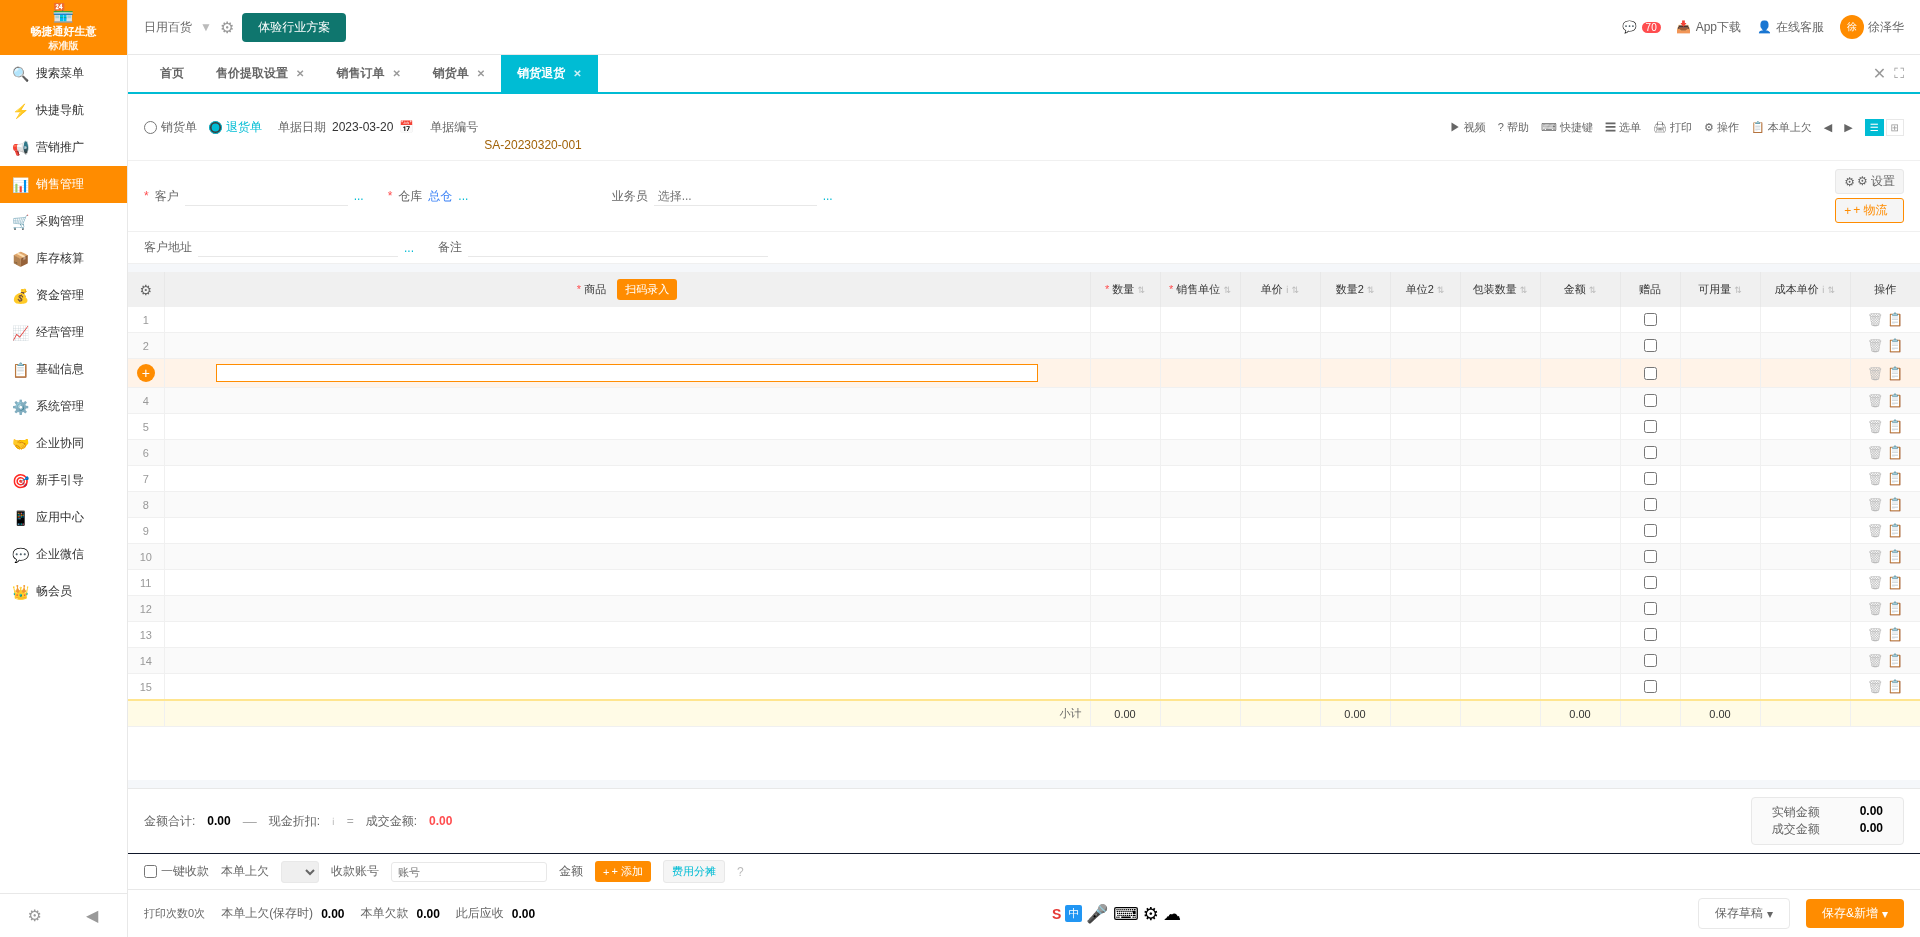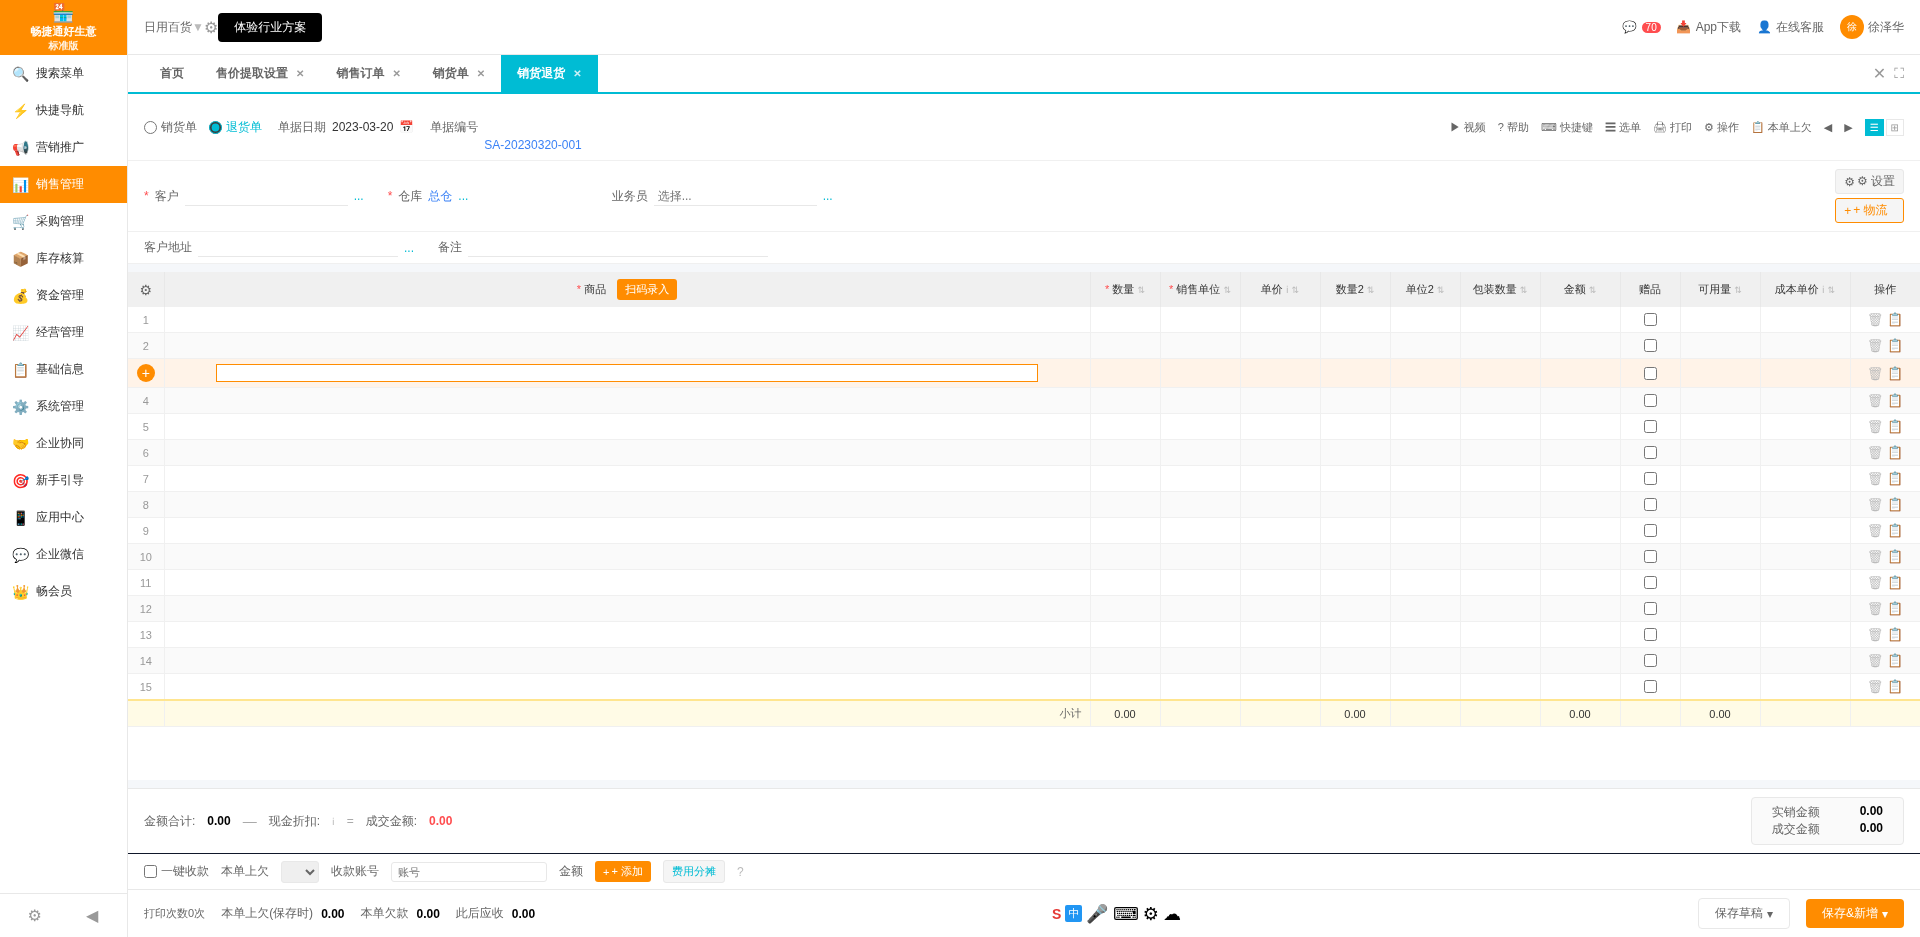--- a/index.html
+++ b/index.html
@@ -14,23 +14,23 @@
     .sidebar-item.active { background: #ff8c00; color: white; }
     .sidebar-item .icon { font-size: 14px; width: 18px; text-align: center; }
     .sidebar-bottom { padding: 8px; display: flex; gap: 4px; border-top: 1px solid #e8e8e8; }
     .sidebar-bottom-btn { flex: 1; text-align: center; padding: 4px; cursor: pointer; color: #999; font-size: 16px; }
 
     
     .main { flex: 1; display: flex; flex-direction: column; overflow: hidden; }
     
     
     .topbar { background: #fff; height: 55px; display: flex; align-items: center; padding: 0 16px; border-bottom: 1px solid #e8e8e8; gap: 8px; }
-    .topbar-left { display: flex; align-items: center; gap: 0; flex: 1; }
+    .topbar-left { display: flex; align-items: center; gap: 8px; flex: 1; }
     .topbar-nav { color: #666; font-size: 12px; cursor: pointer; }
-    .topbar-btn { background: #000000; color: white; border: none; padding: 6px 16px; border-radius: 4px; cursor: pointer; font-size: 12px; }
+    .topbar-btn { background: #0f766e; color: white; border: none; padding: 6px 16px; border-radius: 4px; cursor: pointer; font-size: 12px; }
     .topbar-right { display: flex; align-items: center; gap: 16px; color: #666; font-size: 12px; }
     .topbar-icon-group { display: flex; align-items: center; gap: 4px; cursor: pointer; }
     .gear-icon { color: #999; cursor: pointer; font-size: 16px; }
 
     
     .tabbar { background: #fff; border-bottom: 2px solid #00bcd4; display: flex; align-items: stretch; padding: 0 16px; }
     .tab { padding: 10px 16px; font-size: 12px; cursor: pointer; color: #666; display: flex; align-items: center; gap: 4px; border-bottom: 2px solid transparent; margin-bottom: -2px; font-weight: bold; }
     .tab.active { color: #fff; background: #00bcd4; border-bottom: 2px solid #00bcd4; }
     .tab .close { font-size: 10px; color: #999; margin-left: 4px; }
     .tab.active .close { color: rgba(255,255,255,0.8); }
@@ -235,21 +235,21 @@
           <span>退货单</span>
         </label>
       </div>
       <div class="form-field">
         <label class="cf-label">单据日期</label>
         <span style="color:#333;cursor:pointer;">2023-03-20</span>
         <span style="color:#bbb;cursor:pointer;">📅</span>
       </div>
       <div class="form-field">
         <label class="cf-label">单据编号</label>
-        <span style="color:#3b82f6;margin-top:36px;">SA-20230320-001</span>
+        <span style="color:#a16207;margin-top:36px;">SA-20230320-001</span>
       </div>
       <div style="margin-left:auto;display:flex;align-items:center;gap:12px;font-size:11px;color:#666;">
         <span style="cursor:pointer;">▶ <span>视频</span></span>
         <span style="cursor:pointer;">? <span>帮助</span></span>
         <span style="cursor:pointer;">⌨ <span>快捷键</span></span>
         <span style="cursor:pointer;">☰ <span>选单</span></span>
         <span style="cursor:pointer;">🖨 <span>打印</span></span>
         <span style="cursor:pointer;">⚙ <span>操作</span></span>
         <span style="cursor:pointer;">📋 <span>本单上欠</span></span>
         <span style="cursor:pointer;">◀</span>

